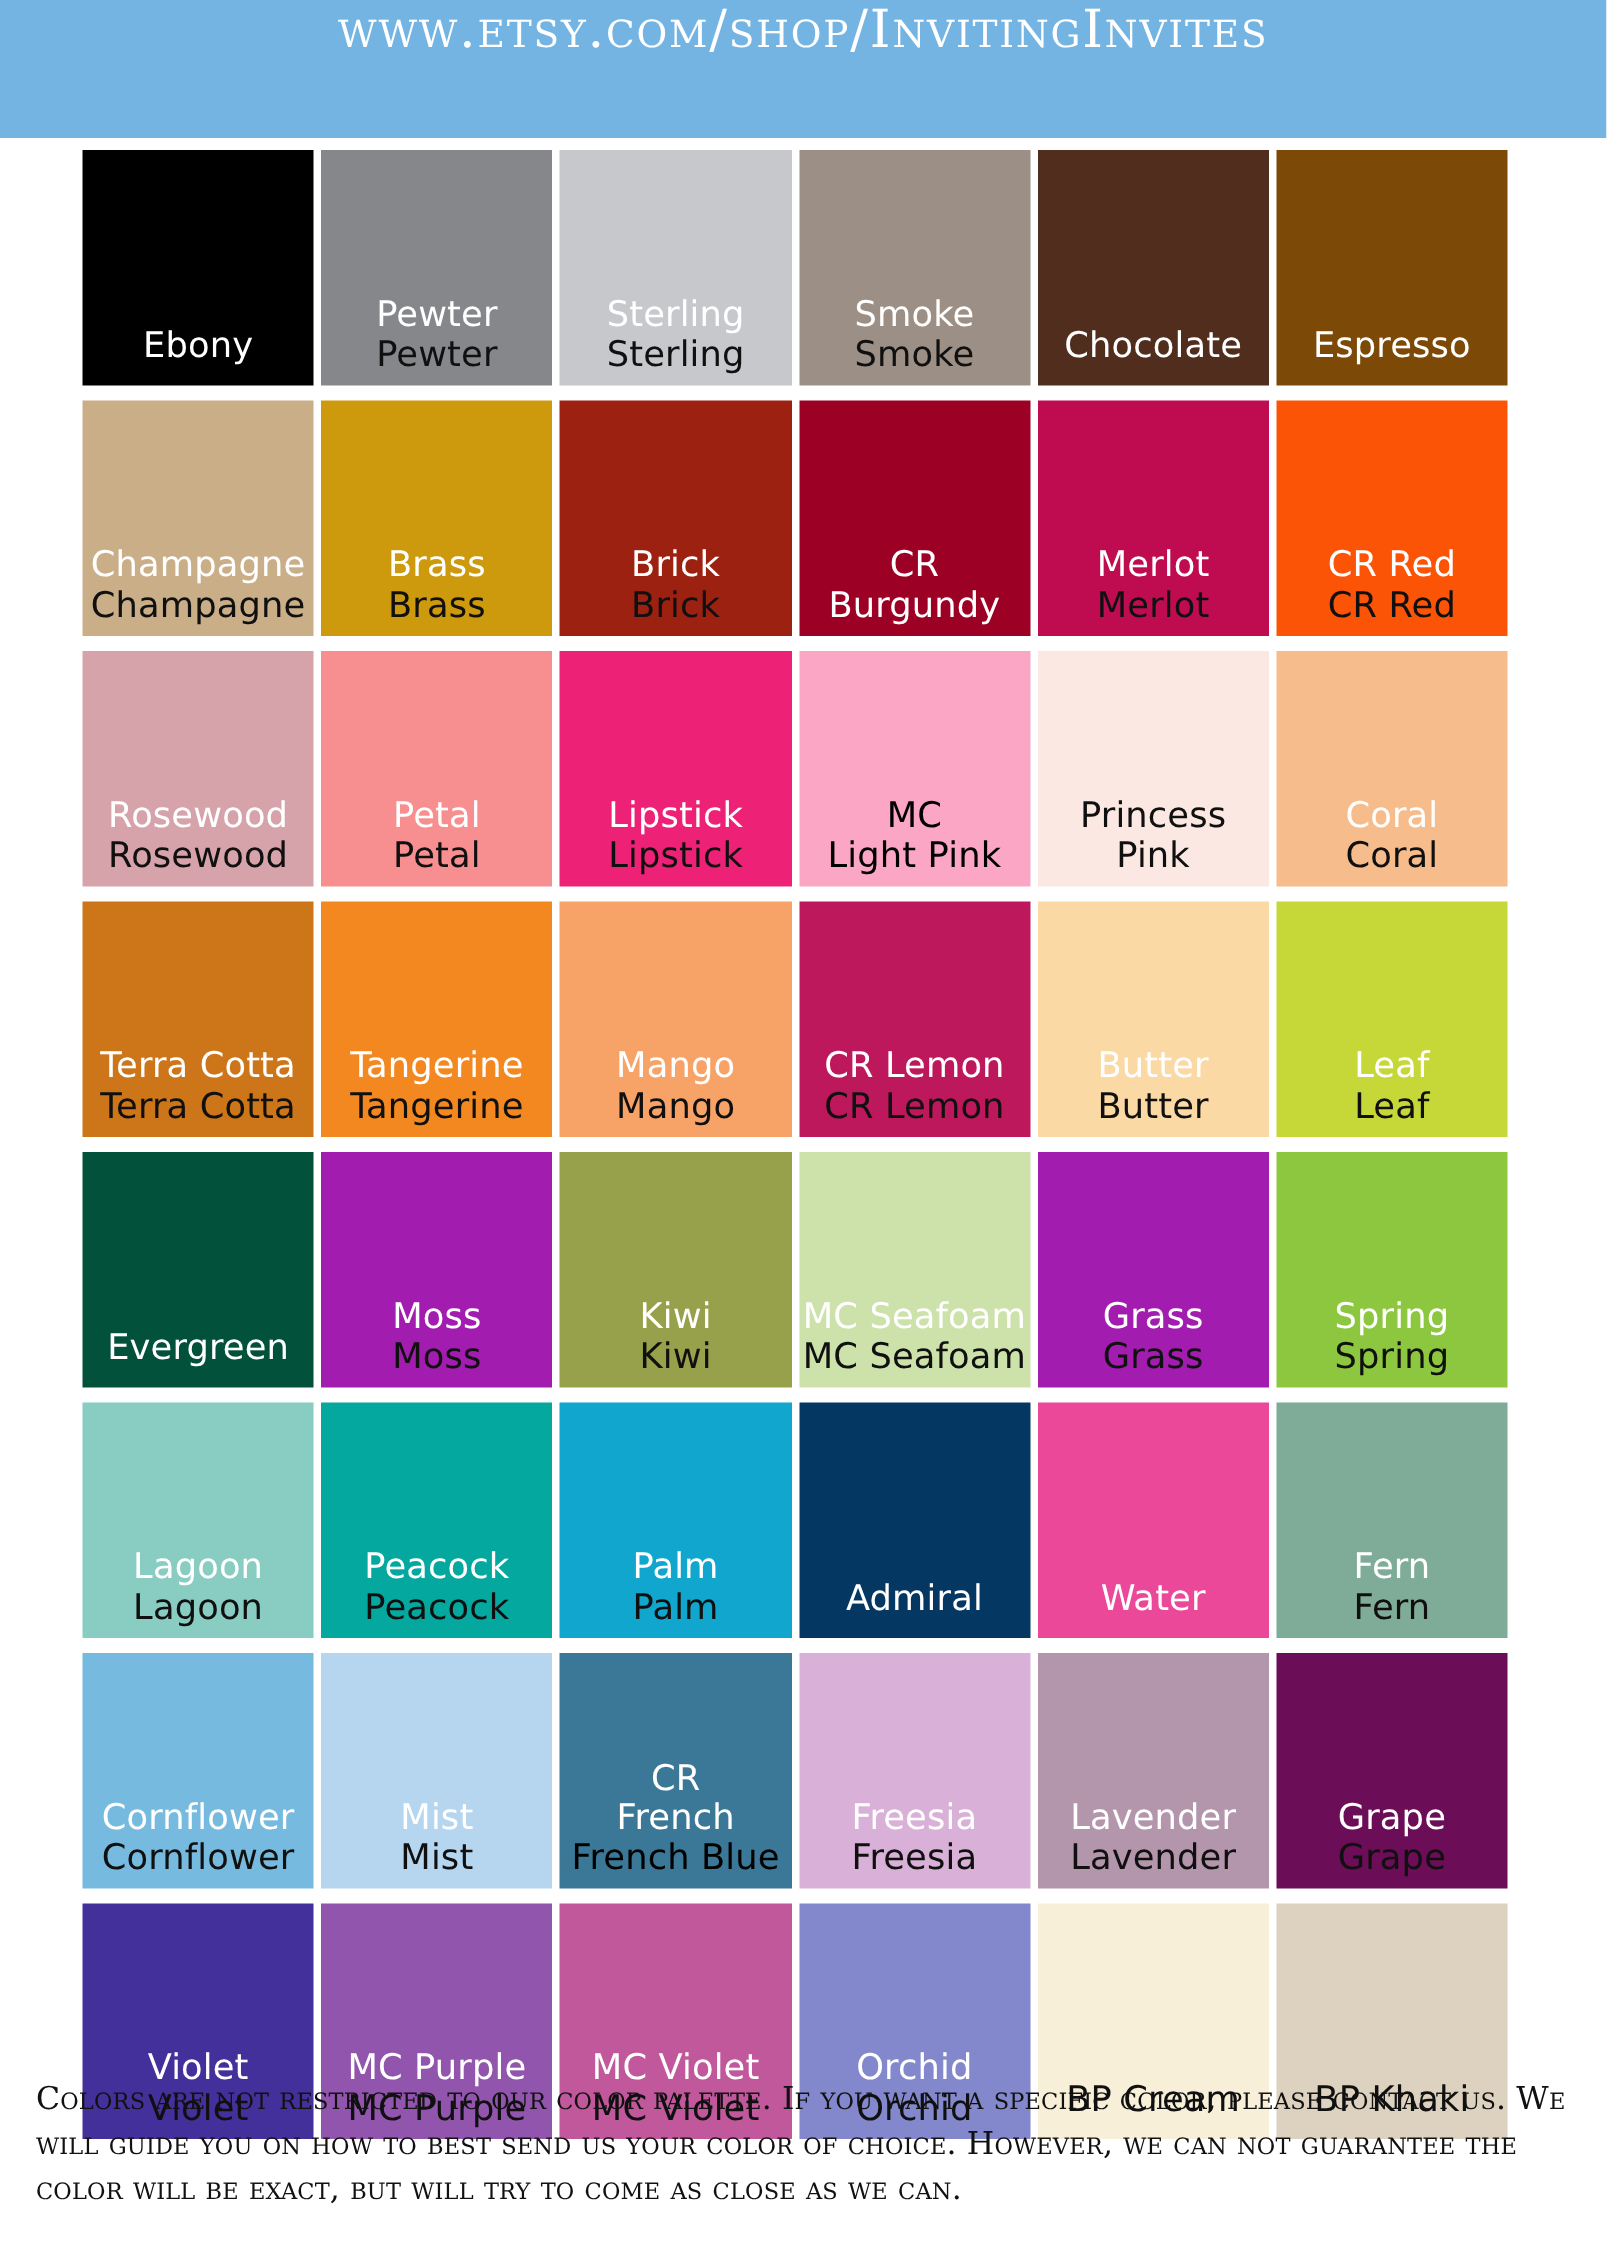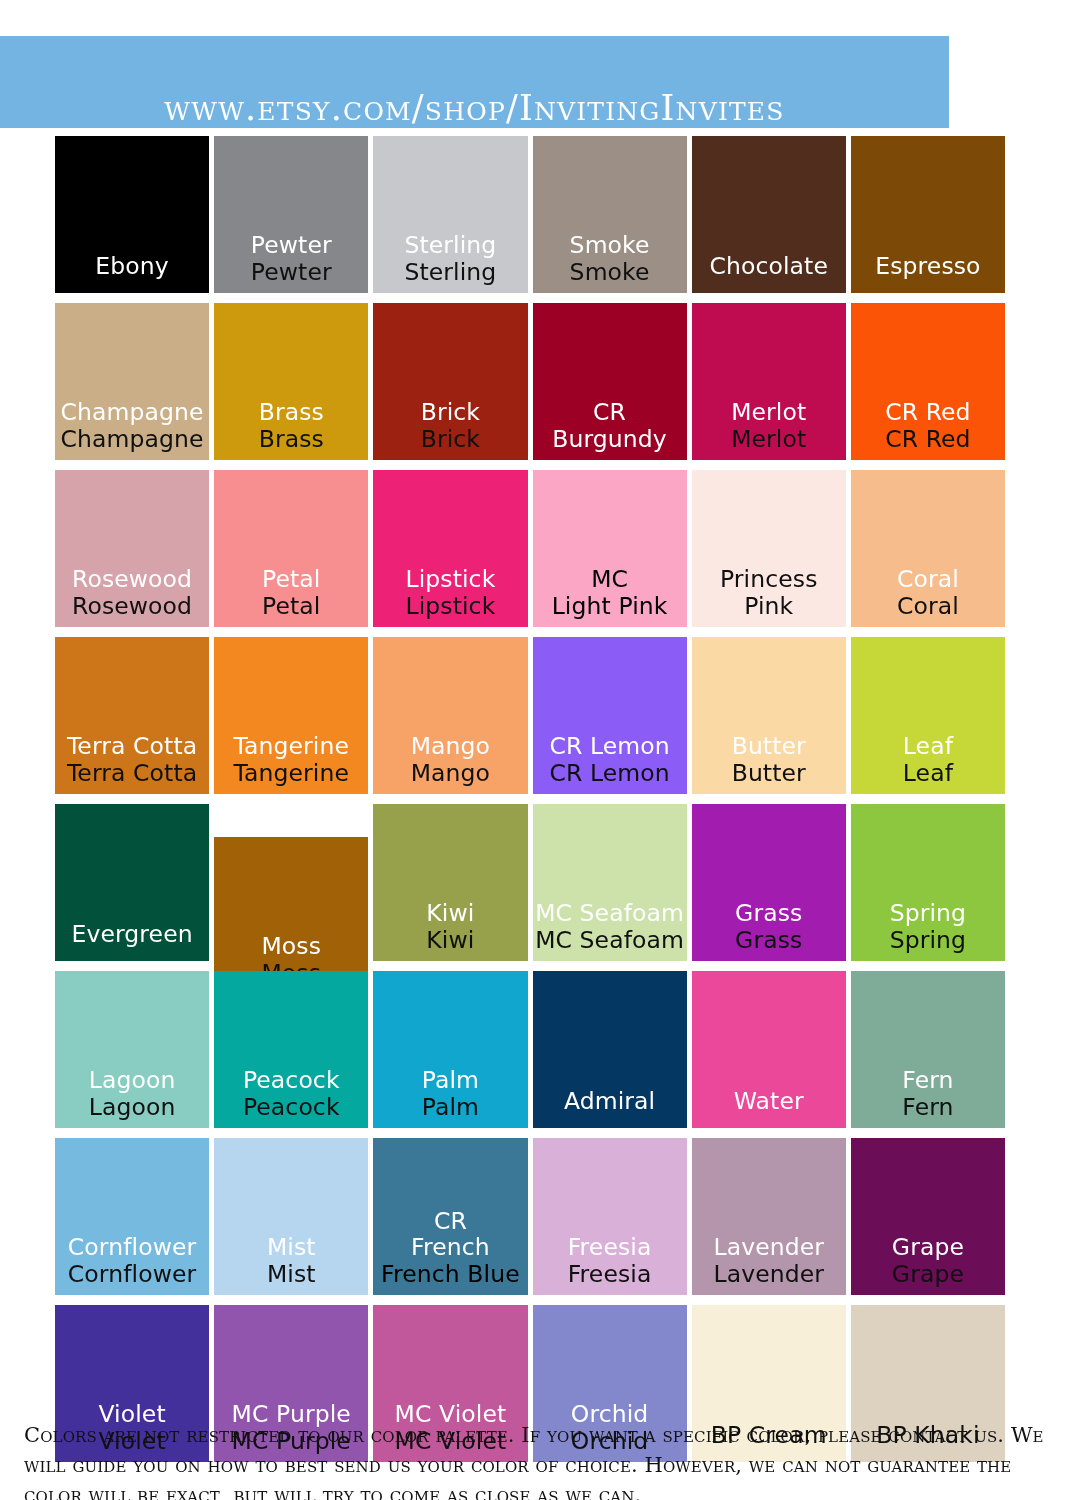--- a/index.html
+++ b/index.html
@@ -6,23 +6,23 @@
   html, body {
     width:1071px; height:1500px;
     background:#ffffff;
     font-family:"DejaVu Sans", sans-serif;
     overflow:hidden;
   }
   #page { position:relative; width:1071px; height:1500px; background:#fff; }
 
   
   .banner {
-    width:949px; height:92px;
+    width:1071px; height:92px;
     background:#74b4e3;
-    display:flex; align-items:flex-end; justify-content:center;margin-top:36px;
+    display:flex; align-items:flex-start; justify-content:center;
   }
   .banner-text {
     color:#ffffff;
     font-family:"DejaVu Serif", serif;
     font-size:35px;
     font-weight:400;
     font-variant:small-caps;
     letter-spacing:1.2px;
     white-space:nowrap;
   }
@@ -203,21 +203,21 @@
           <span class="lbl white">Tangerine</span>
           <span class="lbl black">Tangerine</span>
         </div>
       </div>
       <div class="swatch" style="background: rgb(247, 163, 104);">
         <div class="labels">
           <span class="lbl white">Mango</span>
           <span class="lbl black">Mango</span>
         </div>
       </div>
-      <div class="swatch" style="background: #8b5cf6;">
+      <div class="swatch" style="background: #be185d;">
         <div class="labels">
           <span class="lbl white">CR Lemon</span>
           <span class="lbl black">CR Lemon</span>
         </div>
       </div>
       <div class="swatch" style="background: rgb(251, 217, 164);">
         <div class="labels">
           <span class="lbl white">Butter</span>
           <span class="lbl black">Butter</span>
         </div>
@@ -226,21 +226,21 @@
         <div class="labels">
           <span class="lbl white">Leaf</span>
           <span class="lbl black">Leaf</span>
         </div>
       </div>
       <div class="swatch single" style="background: rgb(2, 81, 58);">
         <div class="labels">
           <span class="lbl white">Evergreen</span>
         </div>
       </div>
-      <div class="swatch" style="background: #a16207; margin-top: 33px;">
+      <div class="swatch" style="background: #a21caf;">
         <div class="labels">
           <span class="lbl white">Moss</span>
           <span class="lbl black">Moss</span>
         </div>
       </div>
       <div class="swatch" style="background: rgb(151, 160, 75);">
         <div class="labels">
           <span class="lbl white">Kiwi</span>
           <span class="lbl black">Kiwi</span>
         </div>

